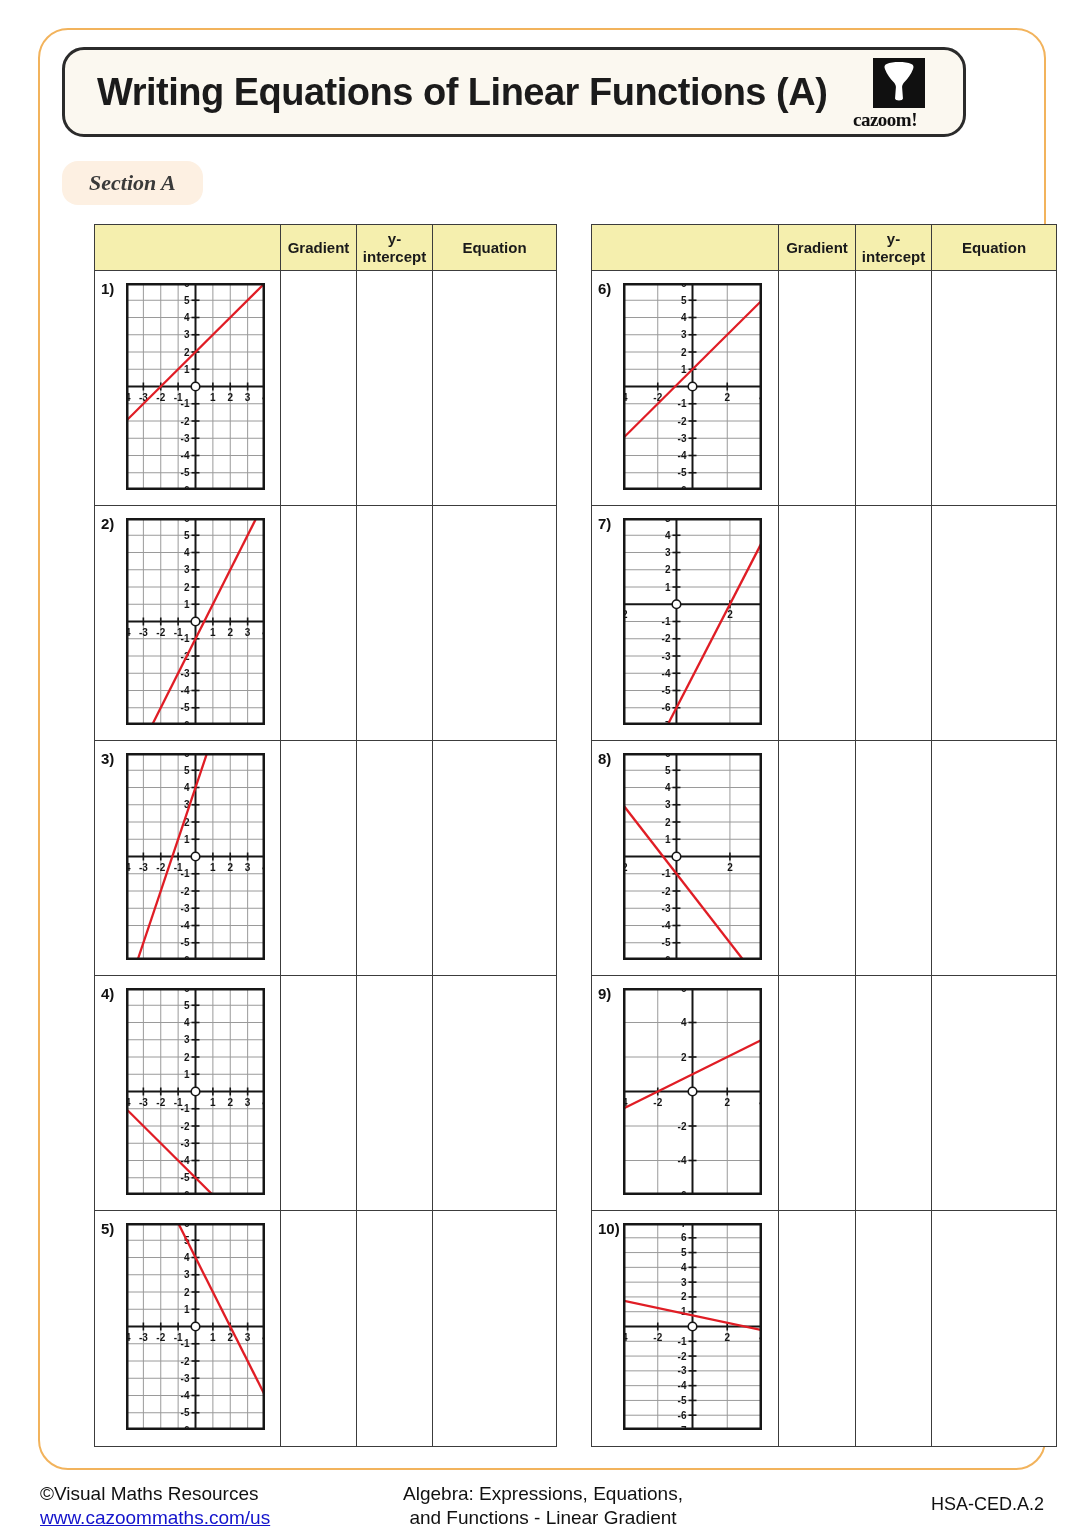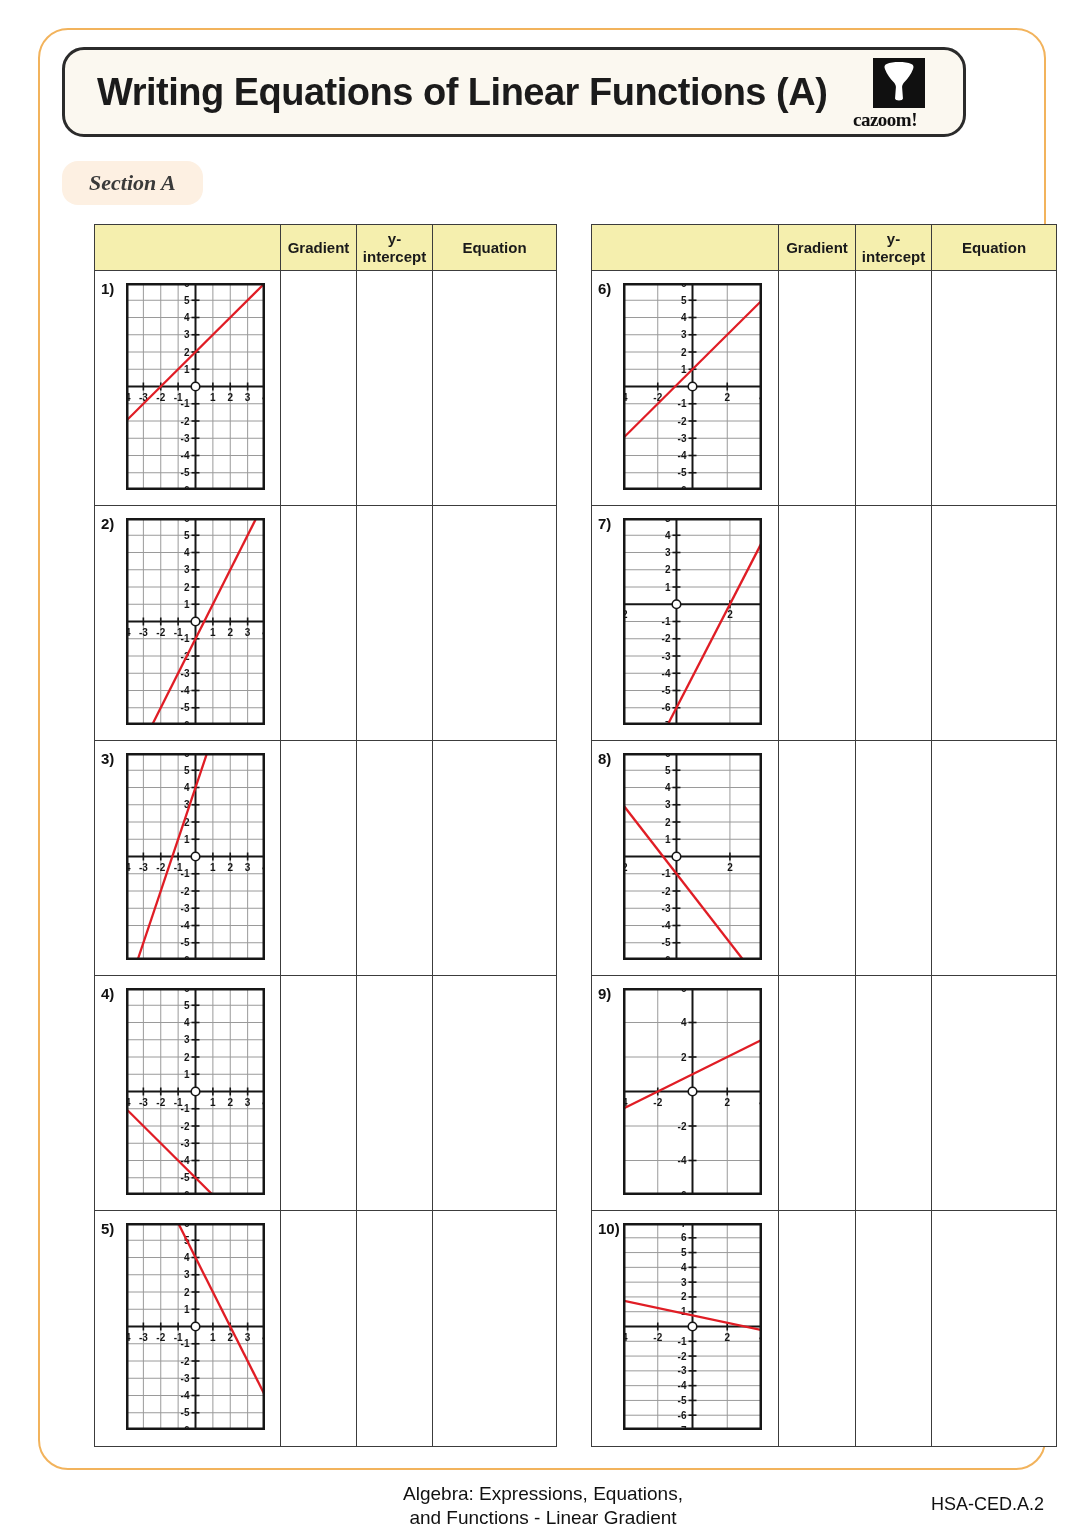--- a/index.html
+++ b/index.html
@@ -726,18 +726,22 @@
           <line x1="0" y1="77.625" x2="139" y2="107.19642857142858" stroke="#e01d25" stroke-width="2.3"></line>
           <circle cx="69.5" cy="103.5" r="4.3" fill="#ffffff" stroke="#161616" stroke-width="1.6"></circle>
           <rect x="1.25" y="1.25" width="136.5" height="204.5" fill="none" stroke="#161616" stroke-width="2.5"></rect>
         </svg>
       </div>
       <div class="cell  nbb"></div>
       <div class="cell  nbb"></div>
       <div class="cell  nbr nbb"></div>
     </div>
 
+  <div class="f-left">
+    <div>©Visual Maths Resources</div>
+    <a href="#" class="f-link">www.cazoommaths.com/us</a>
+  </div>
   <div class="f-center">
     <div>Algebra: Expressions, Equations,</div>
     <div>and Functions - Linear Gradient</div>
   </div>
   <div class="f-right">HSA-CED.A.2</div>
 </div>
 
 </body></html>

